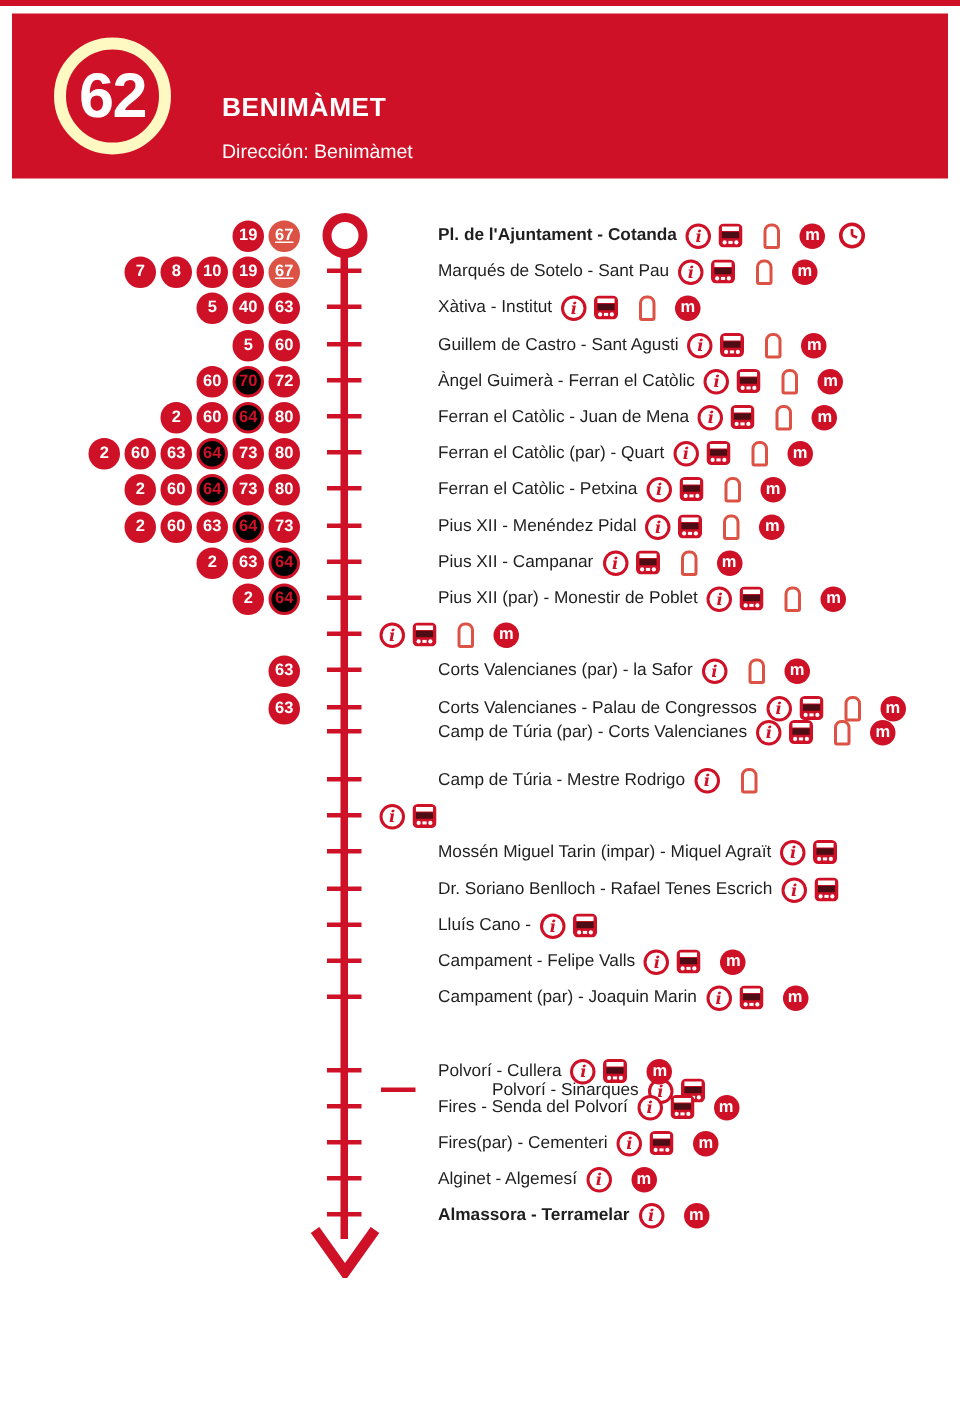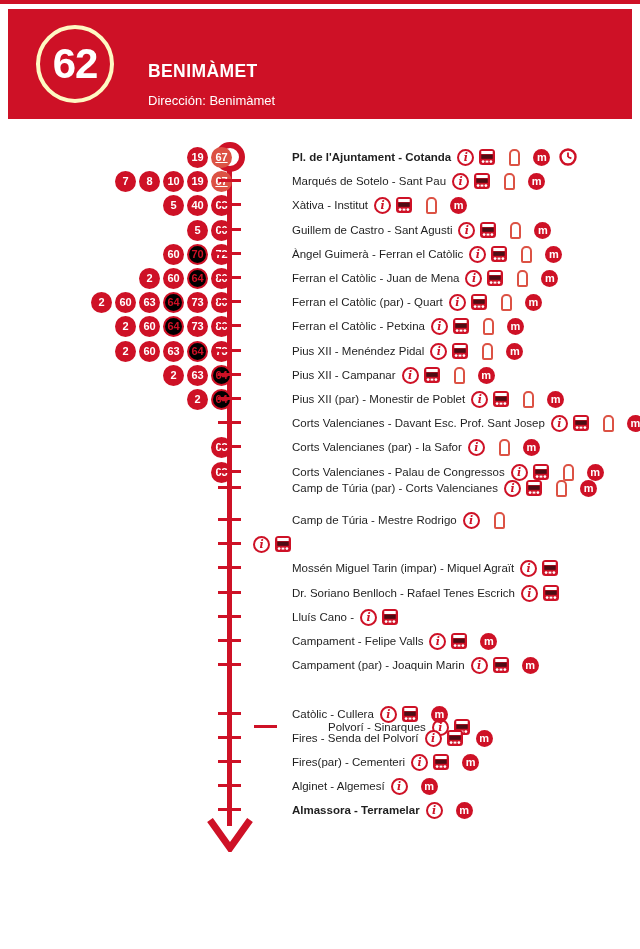--- a/index.html
+++ b/index.html
@@ -12,40 +12,40 @@
   .page{
     position:relative;width:640px;height:949px;background:#fff;overflow:hidden;
     font-family:"Liberation Sans",sans-serif;
   }
   .top-band{position:absolute;top:0;left:0;width:640px;height:4px;background:var(--red);}
   .header{
     position:absolute;top:9px;left:8px;width:624px;height:110px;background:var(--red);
     display:flex;align-items:center;
   }
   .line-circle{
-    width:78px;height:78px;border:4px solid #fef9c3;border-radius:50%;
+    width:78px;height:78px;border:8px solid #fef9c3;border-radius:50%;
     margin-left:28px;flex:0 0 auto;
     display:flex;align-items:center;justify-content:center;
     color:#fff;font-weight:bold;font-size:42px;letter-spacing:-1px;
   }
   .titles{margin-left:34px;color:#fff;margin-top:40px;}
   .title-line{font-size:17.5px;font-weight:bold;letter-spacing:.4px;line-height:1.3;}
   .direction{font-size:13px;margin-top:11px;font-weight:normal;}
   
   .route-line{position:absolute;left:227px;top:171px;width:5px;height:655px;background:var(--red);}
   .start-circle{
     position:absolute;left:215px;top:142px;width:30px;height:30px;border-radius:50%;
     border:6px solid var(--red);background:#fff;
   }
   .end-arrow{position:absolute;left:206px;top:818px;}
   .stop-row{position:absolute;left:0;width:640px;height:22px;font-size:11.5px;color:var(--text);}
   .stop-row.bold .stop-name{font-weight:bold;}
   .tick{position:absolute;left:218px;top:9px;width:23px;height:3px;background:var(--red);}
   .badges{
-    position:absolute;right:408px;top:0;height:22px;
+    position:absolute;right:440px;top:0;height:22px;
     display:flex;align-items:center;gap:3px;justify-content:space-between;
   }
   .badge{
     width:21px;height:21px;border-radius:50%;flex:0 0 auto;
     display:flex;align-items:center;justify-content:center;
     font-size:11px;font-weight:bold;
   }
   .badge.solid{background:var(--red);color:#fff;}
   .badge.light{background:var(--red-light);color:#fff;text-decoration:underline;}
   .badge.outline{background:#000000;color:var(--red);border:2.5px solid var(--red);}
@@ -378,21 +378,20 @@
           </span>
           <span class="sicon post"></span>
           <span class="sicon metro">m</span>
         </div>
   </div>
 
   <div class="stop-row" style="top: 412px;">
     <div class="badges"></div>
     <div class="tick"></div>
     <div class="label">
-      <span class="stop-name">Corts Valencianes - Davant Esc. Prof. Sant Josep</span>
     <span class="sicon info">i</span>
           <span class="sicon bus">
             <svg width="16" height="16" viewBox="0 0 16 16">
               <rect x="0" y="0" width="16" height="16" rx="3.5" fill="#CE1126"></rect>
               <rect x="2.3" y="2" width="11.4" height="3" fill="#ffffff"></rect>
               <rect x="2.3" y="5.6" width="11.4" height="4.2" fill="#4d0d14"></rect>
               <circle cx="4.1" cy="12.6" r="1.4" fill="#ffffff"></circle>
               <circle cx="11.9" cy="12.6" r="1.4" fill="#ffffff"></circle>
               <rect x="6.6" y="11.6" width="2.8" height="2" fill="#ffffff"></rect>
             </svg>
@@ -600,21 +599,21 @@
               <rect x="6.6" y="11.6" width="2.8" height="2" fill="#ffffff"></rect>
             </svg>
           </span>
         </div>
   </div>
 
   <div class="stop-row" style="top: 703px;">
     <div class="badges"></div>
     <div class="tick"></div>
     <div class="label">
-      <span class="stop-name">Catòlic - Cullera</span>
+      <span class="stop-name">Polvorí - Cullera</span>
     <span class="sicon info">i</span>
           <span class="sicon bus">
             <svg width="16" height="16" viewBox="0 0 16 16">
               <rect x="0" y="0" width="16" height="16" rx="3.5" fill="#CE1126"></rect>
               <rect x="2.3" y="2" width="11.4" height="3" fill="#ffffff"></rect>
               <rect x="2.3" y="5.6" width="11.4" height="4.2" fill="#4d0d14"></rect>
               <circle cx="4.1" cy="12.6" r="1.4" fill="#ffffff"></circle>
               <circle cx="11.9" cy="12.6" r="1.4" fill="#ffffff"></circle>
               <rect x="6.6" y="11.6" width="2.8" height="2" fill="#ffffff"></rect>
             </svg>

